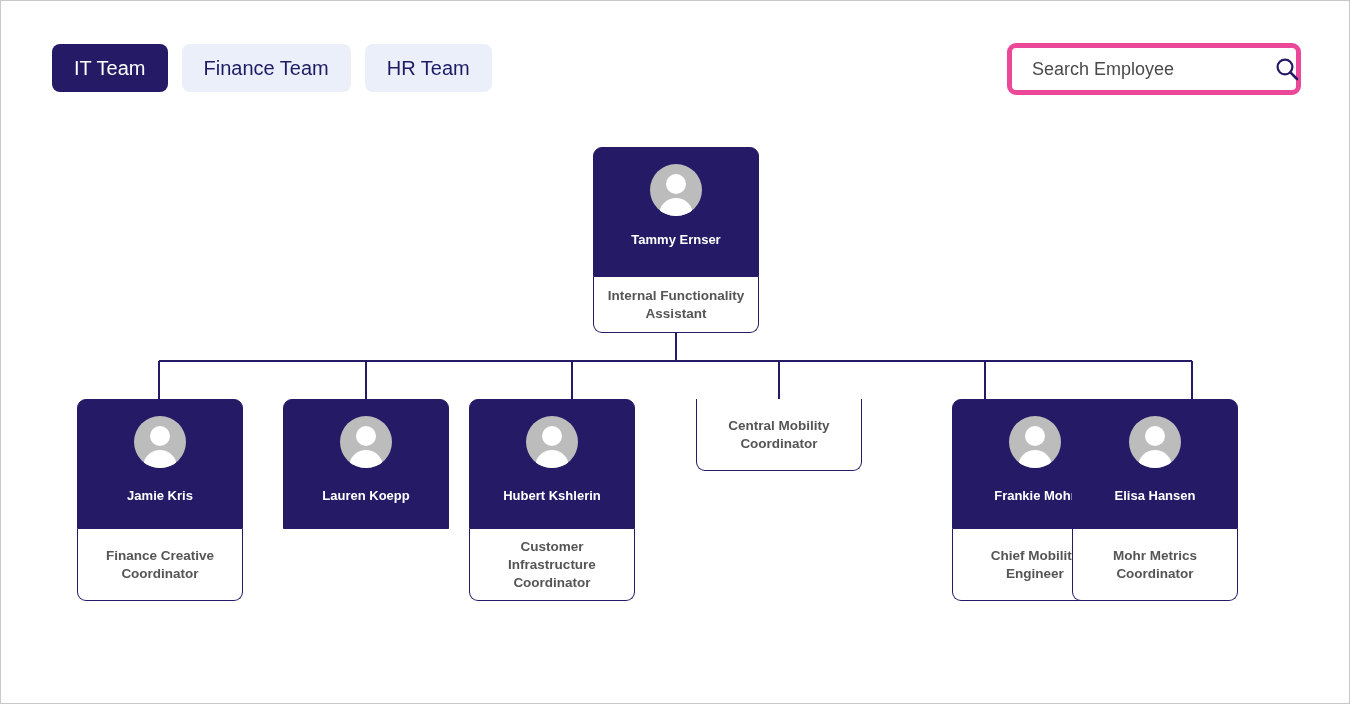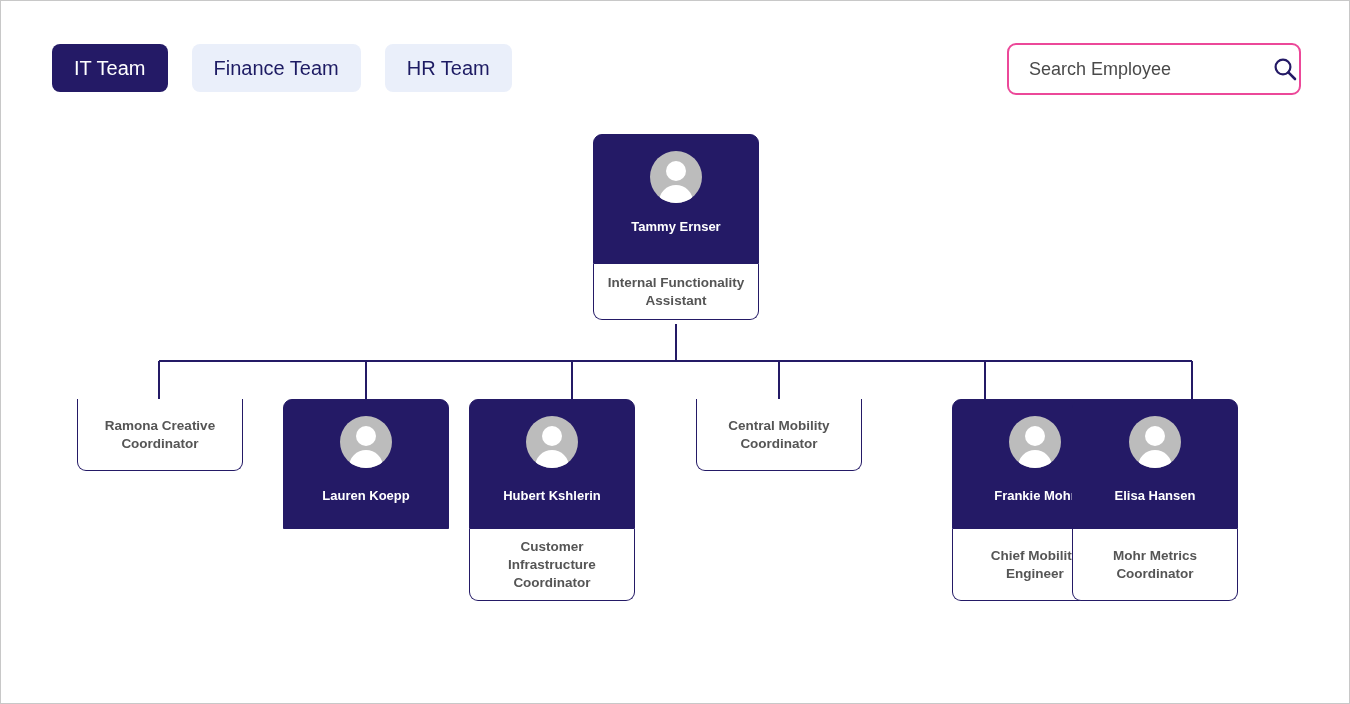--- a/index.html
+++ b/index.html
@@ -28,21 +28,21 @@
     position: absolute;
     left: 0; top: 0;
     width: 1350px;
     height: 130px;
   }
   .tabs {
     position: absolute;
     left: 51px;
     top: 43px;
     display: flex;
-    gap: 24px;
+    gap: 14px;
   }
   .tab {
     height: 48px;
     border-radius: 8px;
     display: flex;
     align-items: center;
     justify-content: center;
     padding: 0 22px;
     font-size: 20px;
     color: #1d1b63;
@@ -57,21 +57,21 @@
     color: #ffffff;
   }
 
   .searchbox {
     position: absolute;
     left: 1006px;
     top: 42px;
     width: 294px;
     height: 52px;
     box-sizing: border-box;
-    border: 2px solid #ec4899;
+    border: 5px solid #ec4899;
     border-radius: 9px;
     background: #ffffff;
     display: flex;
     align-items: center;
   }
   .searchbox input {
     flex: 1;
     border: none;
     outline: none;
     background: transparent;
@@ -170,21 +170,21 @@
     line-height: 18px;
     display: flex;
     align-items: center;
     justify-content: center;
     padding: 6px 8px;
     font-family: "Liberation Sans", sans-serif;
     font-weight: bold;
   }
 
   
-  .node.root { left: 592px; top: 133px; width: 166px; }
+  .node.root { left: 592px; top: 146px; width: 166px; }
   .node.root .node-head { height: 130px; padding-top: 16px; justify-content: flex-start; }
   .node.root .node-head .avatar { margin-bottom: 16px; }
   .node.root .node-title { height: 56px; }
 
   
   .node.child { top: 398px; width: 166px; }
   .node.child .node-head { height: 130px; padding-top: 16px; }
   .node.child .node-head .avatar { margin-bottom: 20px; }
   .node.child .node-title { height: 72px; }
 </style>
@@ -239,21 +239,28 @@
         <div class="avatar">
           <div class="a-head"></div>
             <div class="a-body"></div>
         </div>
         <div class="node-name">Tammy Ernser</div>
       </div>
       <div class="node-title">Internal Functionality Assistant</div>
     </div>
 
     <div class="node child" style="left:76px;">
-      <div class="node-title">Ramona Creative Coordinator</div>
+      <div class="node-head">
+        <div class="avatar">
+          <div class="a-head"></div>
+            <div class="a-body"></div>
+        </div>
+        <div class="node-name">Jamie Kris</div>
+      </div>
+      <div class="node-title">Finance Creative Coordinator</div>
     </div>
 
     <div class="node child" style="left:282px;">
       <div class="node-head">
         <div class="avatar">
           <div class="a-head"></div>
             <div class="a-body"></div>
         </div>
         <div class="node-name">Lauren Koepp</div>
       </div>

